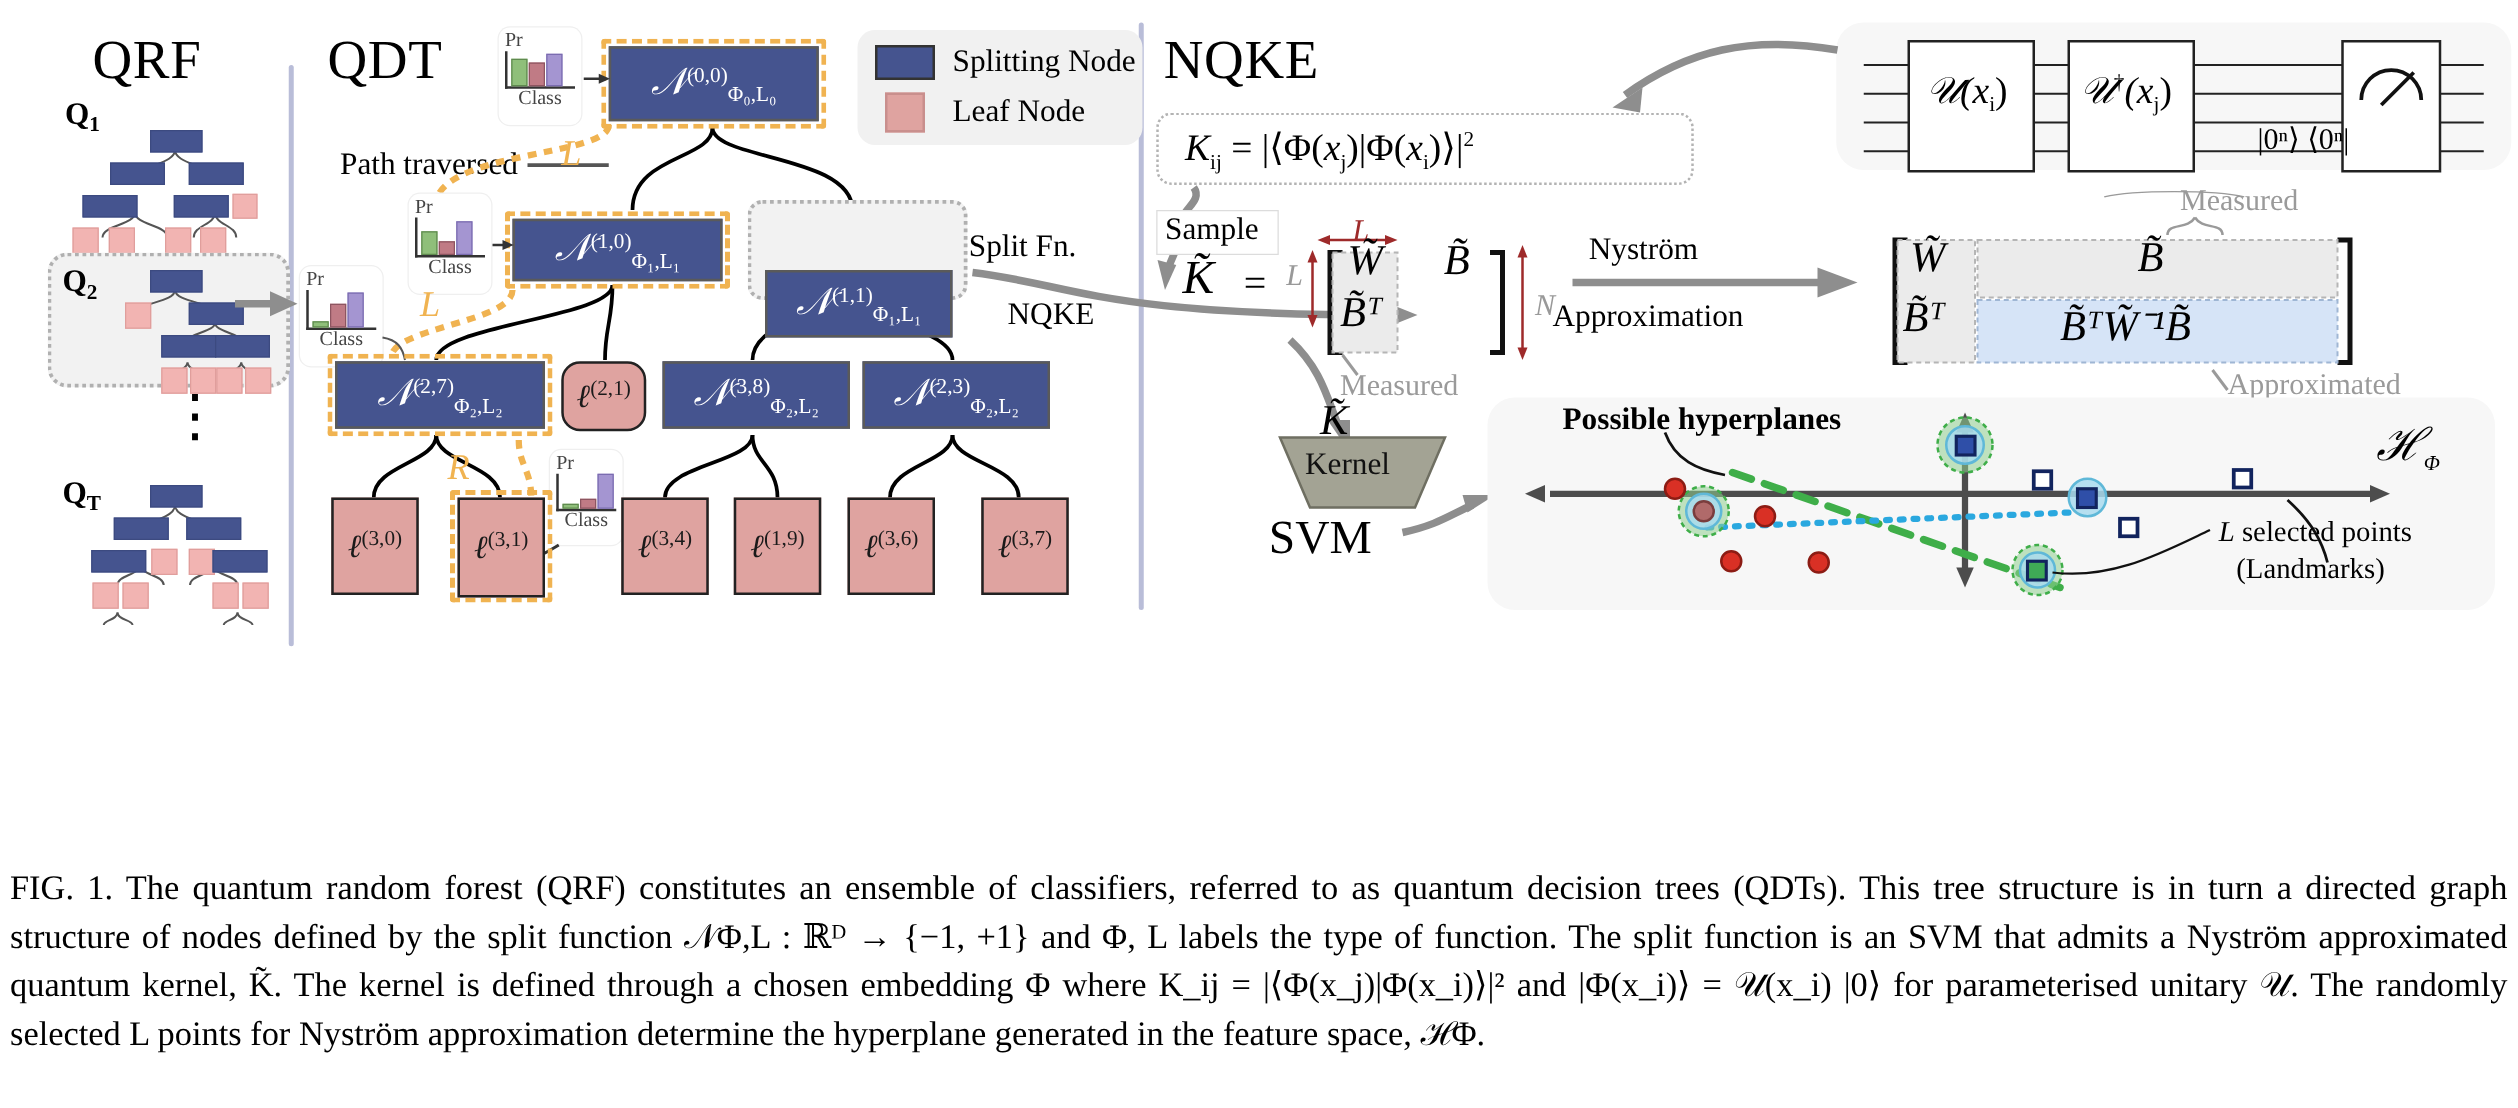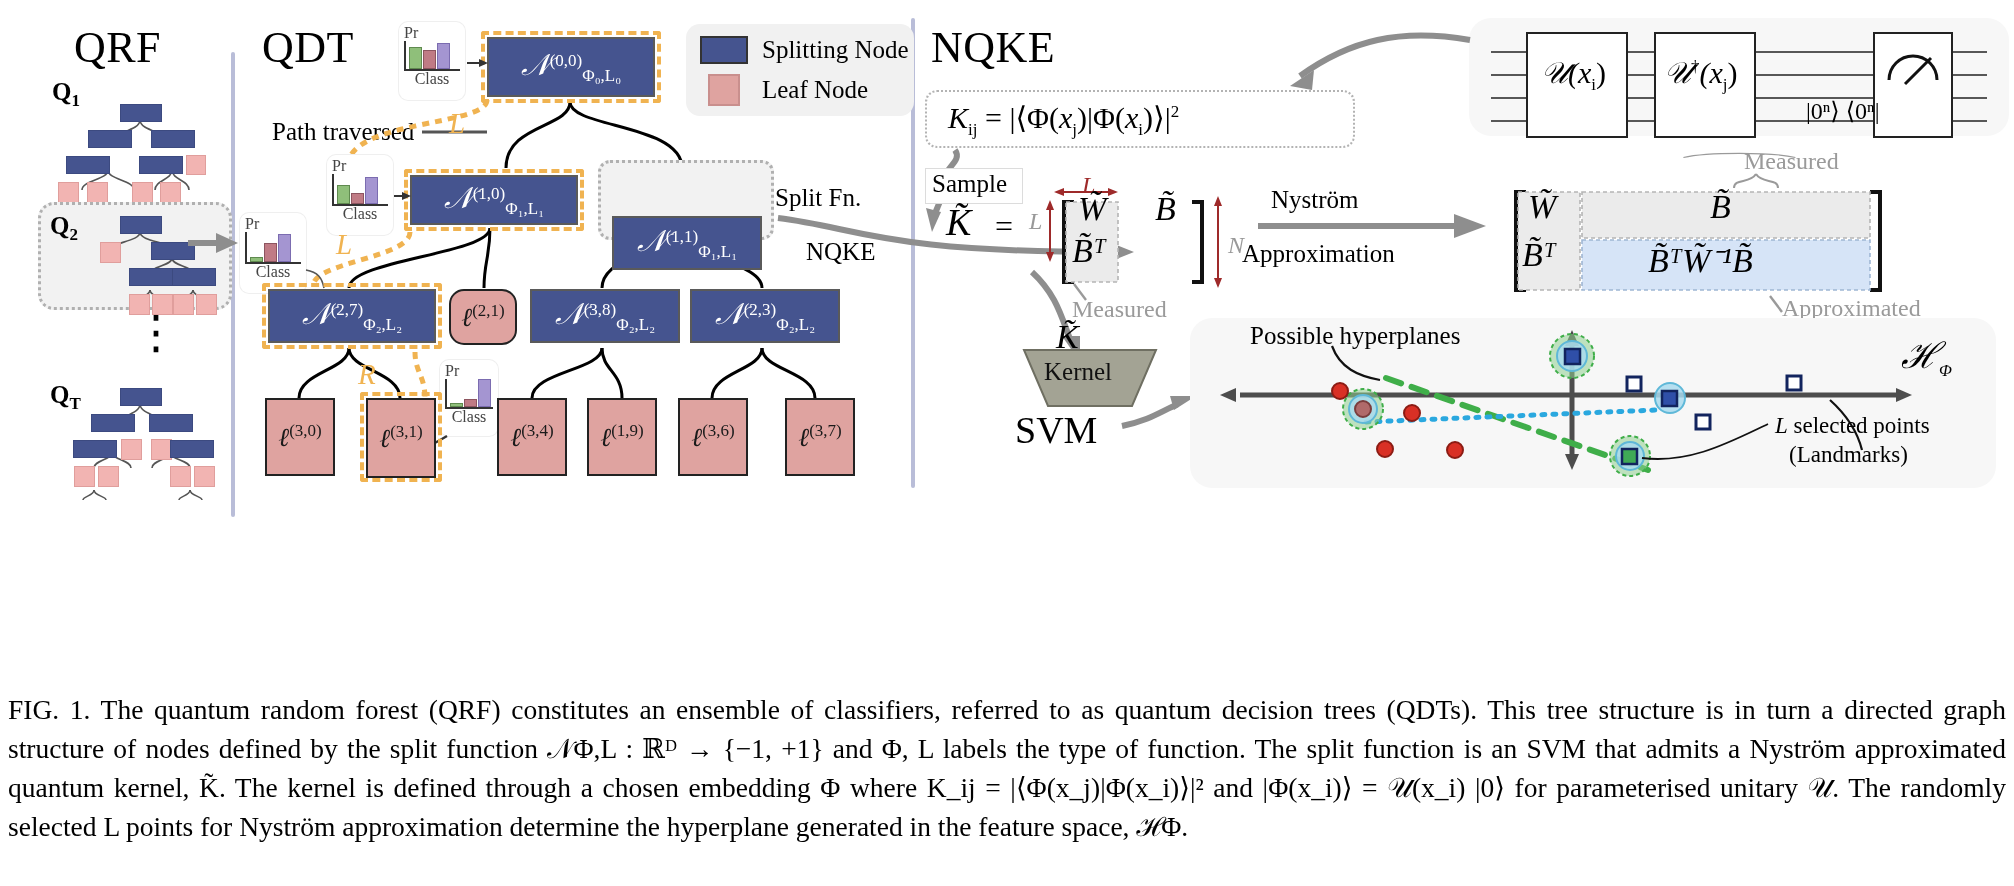--- a/index.html
+++ b/index.html
@@ -477,21 +477,21 @@
 </svg>
 <div class="abs" style="left:1044px;top:358px;font-size:25px;color:#111;">Kernel</div>
 
 <div class="abs" style="left:1015px;top:408px;font-size:38px;">SVM</div>
 <svg style="left:0;top:0;width:1300px;height:480px;">
   <path class="garrow" d="M1122,426 C1150,420 1160,412 1178,404"></path>
   <polygon points="1170,396 1196,396 1174,410" fill="#8e8e8e"></polygon>
 </svg>
 
 <div class="roundgroup" style="left:1190px;top:318px;width:806px;height:170px;"></div>
-<div class="abs plainlabel" style="left:1250px;top:322px;">Possible hyperplanes</div>
+<div class="abs plainlabel" style="left:1250px;top:322px;font-weight:bold;">Possible hyperplanes</div>
 <div class="abs mathtxt" style="left:1901px;top:330px;font-size:36px;font-style:italic;text-align:right;">
   <span>ℋ</span><span class="small-sub">Φ</span>
 </div>
 
 <svg style="left:1190px;top:318px;width:806px;height:170px;">
 
   <line x1="50" y1="77" x2="710" y2="77" stroke="#4d4d4d" stroke-width="5"></line>
   <polygon points="46,70 30,77 46,84" fill="#4d4d4d"></polygon>
   <polygon points="706,70 722,77 706,84" fill="#4d4d4d"></polygon>
   <line x1="382" y1="24" x2="382" y2="140" stroke="#4d4d4d" stroke-width="5"></line>

